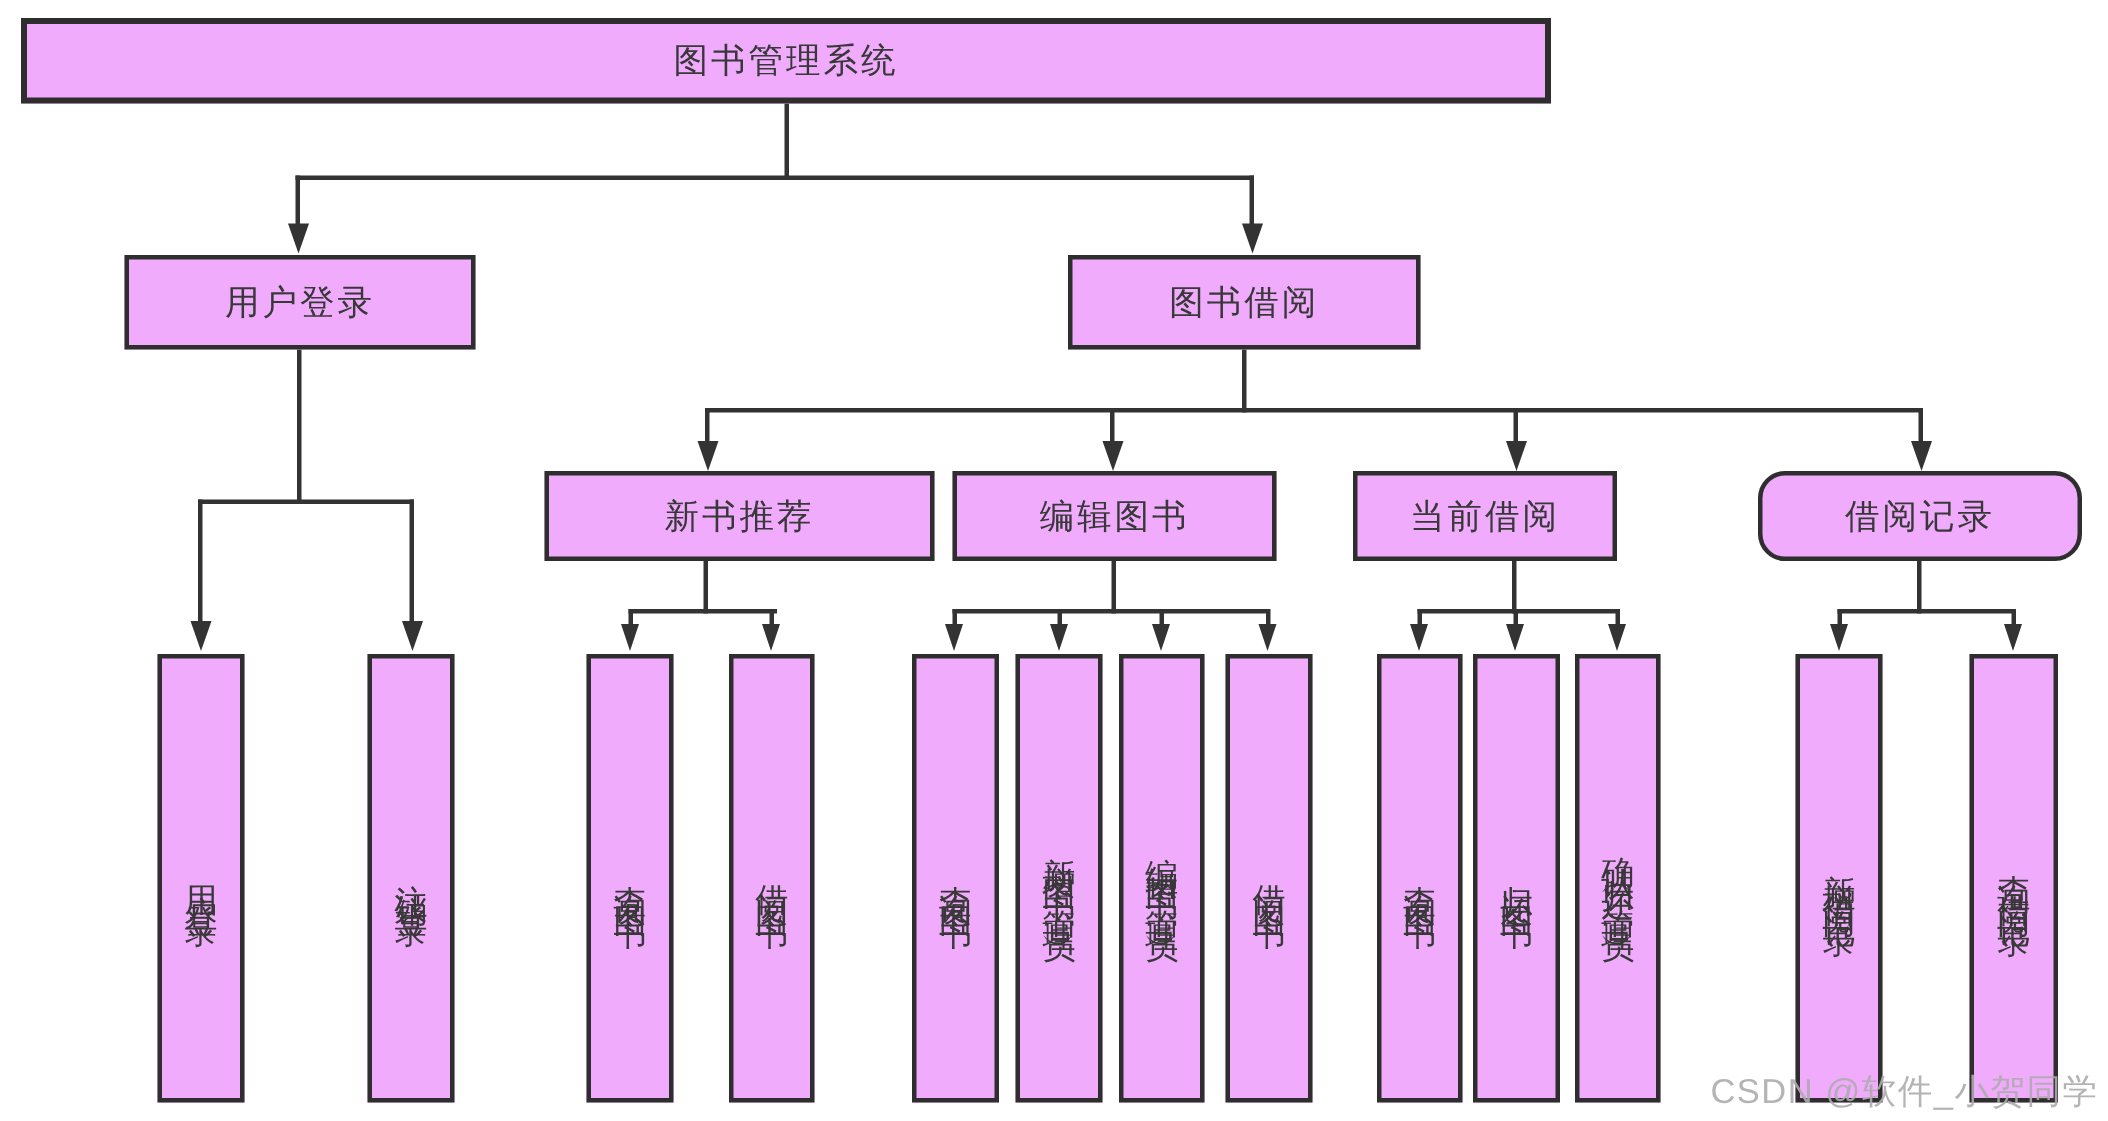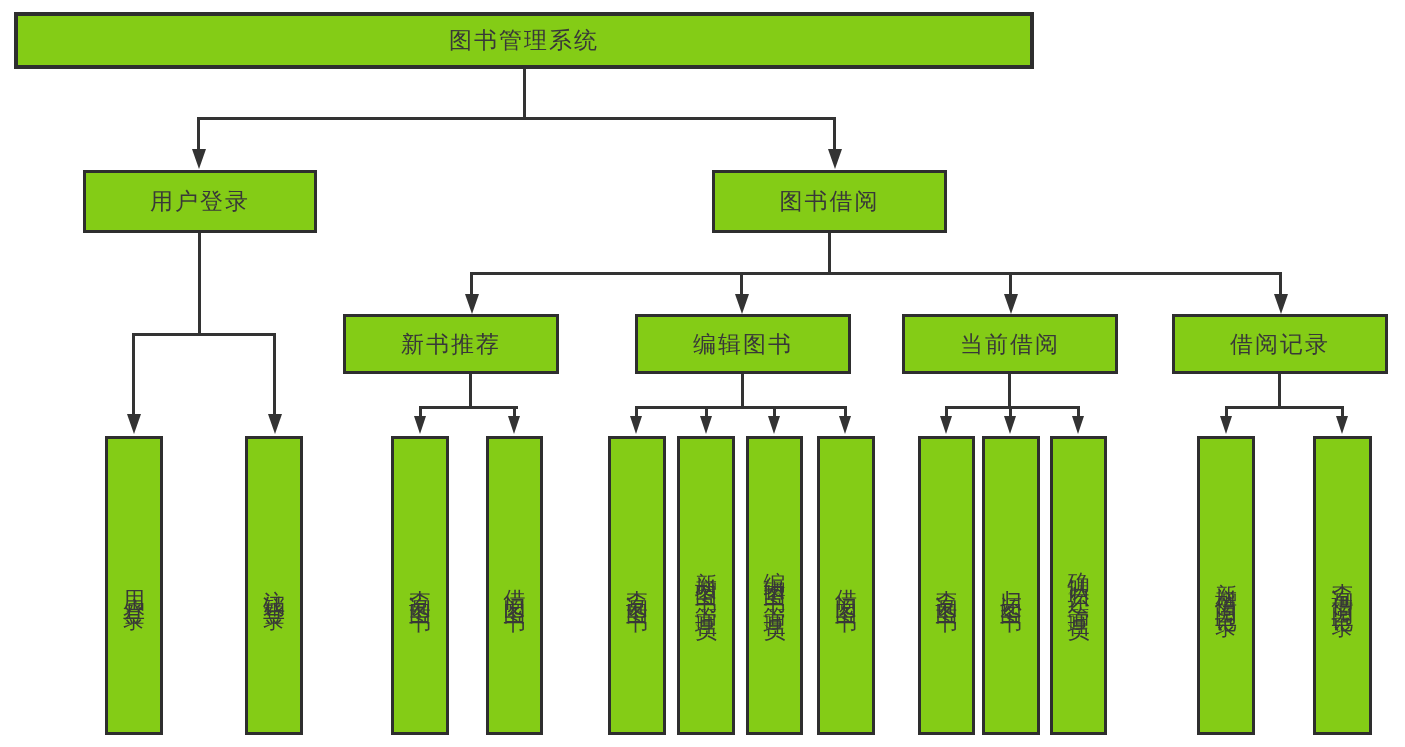--- a/index.html
+++ b/index.html
@@ -8,21 +8,21 @@
     width: 1405px;
     height: 747px;
     background: #ffffff;
     overflow: hidden;
     font-family: "Liberation Sans", "DejaVu Sans", sans-serif;
     color: #383838;
   }
   .box {
     position: absolute;
     box-sizing: border-box;
-    background: #84cc16;
+    background: #f0abfc;
     border: 3px solid #2e2e2e;
     display: flex;
     align-items: center;
     justify-content: center;
     font-size: 23px;
     letter-spacing: 2px;
     color: #383838;
     z-index: 2;
   }
   .root  { border-width: 4px; }
@@ -67,33 +67,33 @@
   </div>
 
   <div class="box" style="left:83px; top:170px; width:234px; height:63px;">
     <span>用户登录</span>
   </div>
 
   <div class="box" style="left:712px; top:170px; width:235px; height:63px;">
     <span>图书借阅</span>
   </div>
 
-  <div class="box" style="left:343px; top:314px; width:216px; height:60px;">
+  <div class="box" style="left:363px; top:314px; width:260px; height:60px;">
     <span>新书推荐</span>
   </div>
 
   <div class="box" style="left:635px; top:314px; width:216px; height:60px;">
     <span>编辑图书</span>
   </div>
 
-  <div class="box" style="left:902px; top:314px; width:216px; height:60px;">
+  <div class="box" style="left:902px; top:314px; width:176px; height:60px;">
     <span>当前借阅</span>
   </div>
 
-  <div class="box" style="left:1172px; top:314px; width:216px; height:60px;">
+  <div class="box" style="left:1172px; top:314px; width:216px; height:60px;border-radius:18px;">
     <span>借阅记录</span>
   </div>
 
   <div class="box leaf" style="left:105px; top:436px; width:58px; height:299px;">
     <span>用户登录</span>
   </div>
   <div class="box leaf" style="left:245px; top:436px; width:58px; height:299px;">
     <span>注销登录</span>
   </div>
 
@@ -186,14 +186,15 @@
   <div class="arw s" style="left:1004px; top:416px;"></div>
   <div class="arw s" style="left:1072px; top:416px;"></div>
 
   <div class="vl" style="left:1278px; top:374px; height:35px;"></div>
   <div class="hl" style="left:1225px; top:406px; width:119px;"></div>
   <div class="vl" style="left:1225px; top:406px; height:12px;"></div>
   <div class="vl" style="left:1341px; top:406px; height:12px;"></div>
   <div class="arw s" style="left:1220px; top:416px;"></div>
   <div class="arw s" style="left:1336px; top:416px;"></div>
 
+  <div id="watermark">CSDN @软件_小贺同学</div>
 
 </div>
 
 </body></html>

